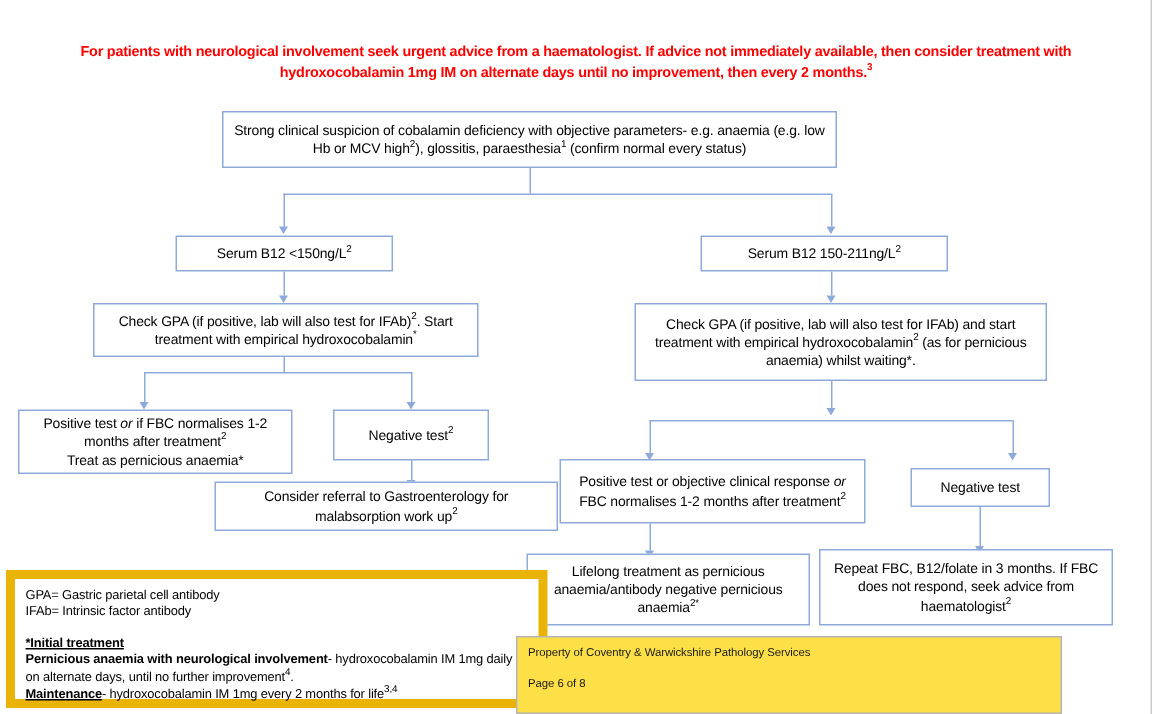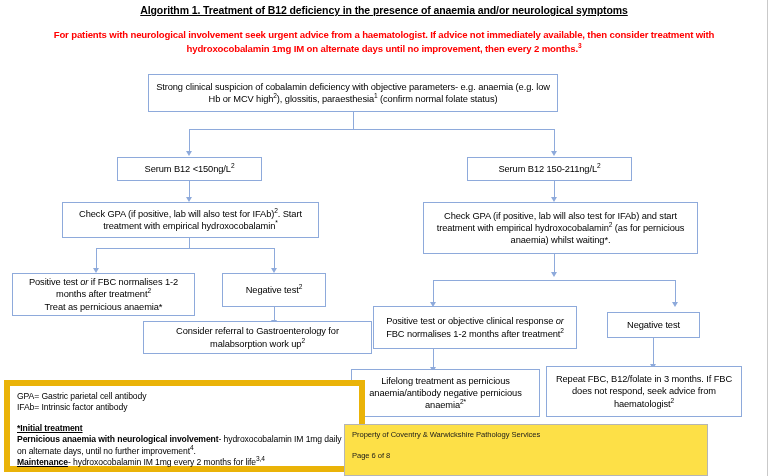--- a/index.html
+++ b/index.html
@@ -93,30 +93,29 @@
     text-align:left;
     letter-spacing:-0.05px;
   }
   .footer .pg{margin-top:11px;}
 </style>
 </head>
 <body>
 
 <div id="page">
 
-  <div class="doc-title">Algorithm 1. Treatment of B12 deficiency in the presence of anaemia and/or neurological symptoms</div>
 
   <div class="warning">
     <span>For patients with neurological involvement seek urgent advice from a haematologist. If advice not immediately available, then consider treatment with hydroxocobalamin 1mg IM on alternate days until no improvement, then every 2 months.</span><sup>3</sup>
   </div>
 
   <div class="node" style="left:148px;top:74px;width:410px;height:38px;">
     <span class="inner">
       <span>Strong clinical suspicion of cobalamin deficiency with objective parameters- e.g. anaemia (e.g.</span>
-      <span>low Hb or MCV high</span><sup>2</sup><span>), glossitis, paraesthesia</span><sup>1</sup><span> (confirm normal folate status)</span>
+      <span>low Hb or MCV high</span><sup>2</sup><span>), glossitis, paraesthesia</span><sup>1</sup><span> (confirm normal every status)</span>
     </span>
   </div>
 
   <div class="v-line" style="left:353px;top:112px;height:17px;"></div>
   <div class="h-line" style="left:189px;top:129px;width:365px;"></div>
   <div class="v-line" style="left:189px;top:129px;height:22px;"></div>
   <div class="arrow" style="left:185.5px;top:151px;"></div>
   <div class="v-line" style="left:554px;top:129px;height:22px;"></div>
   <div class="arrow" style="left:550.5px;top:151px;"></div>
 

